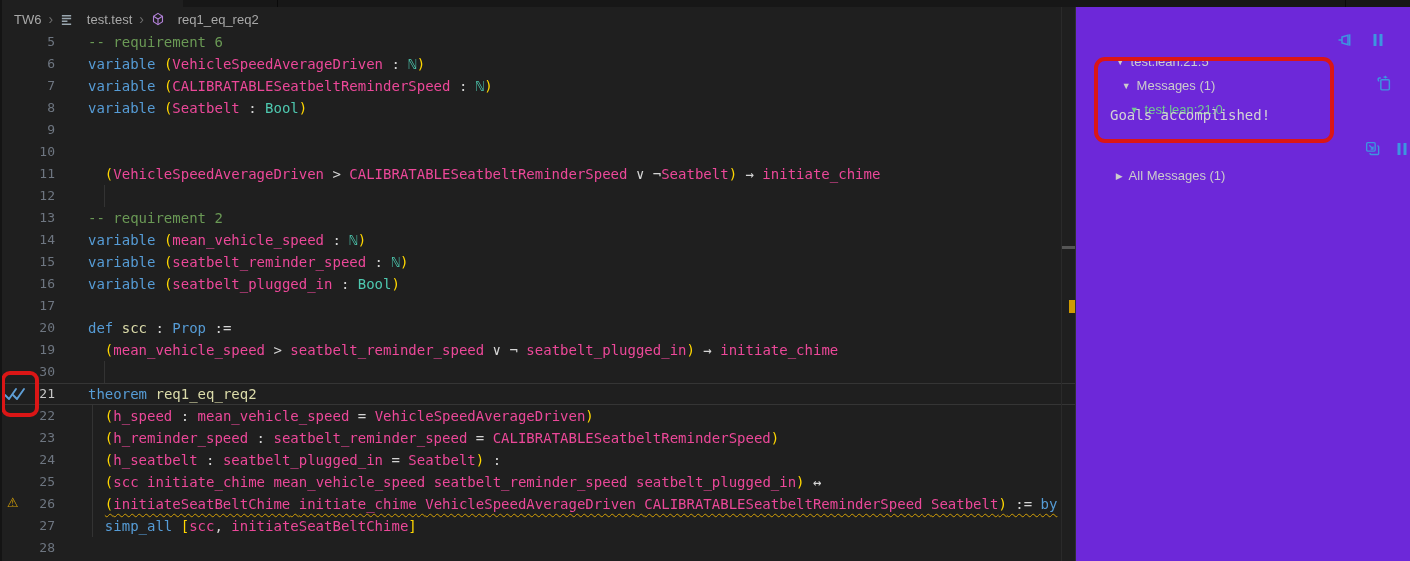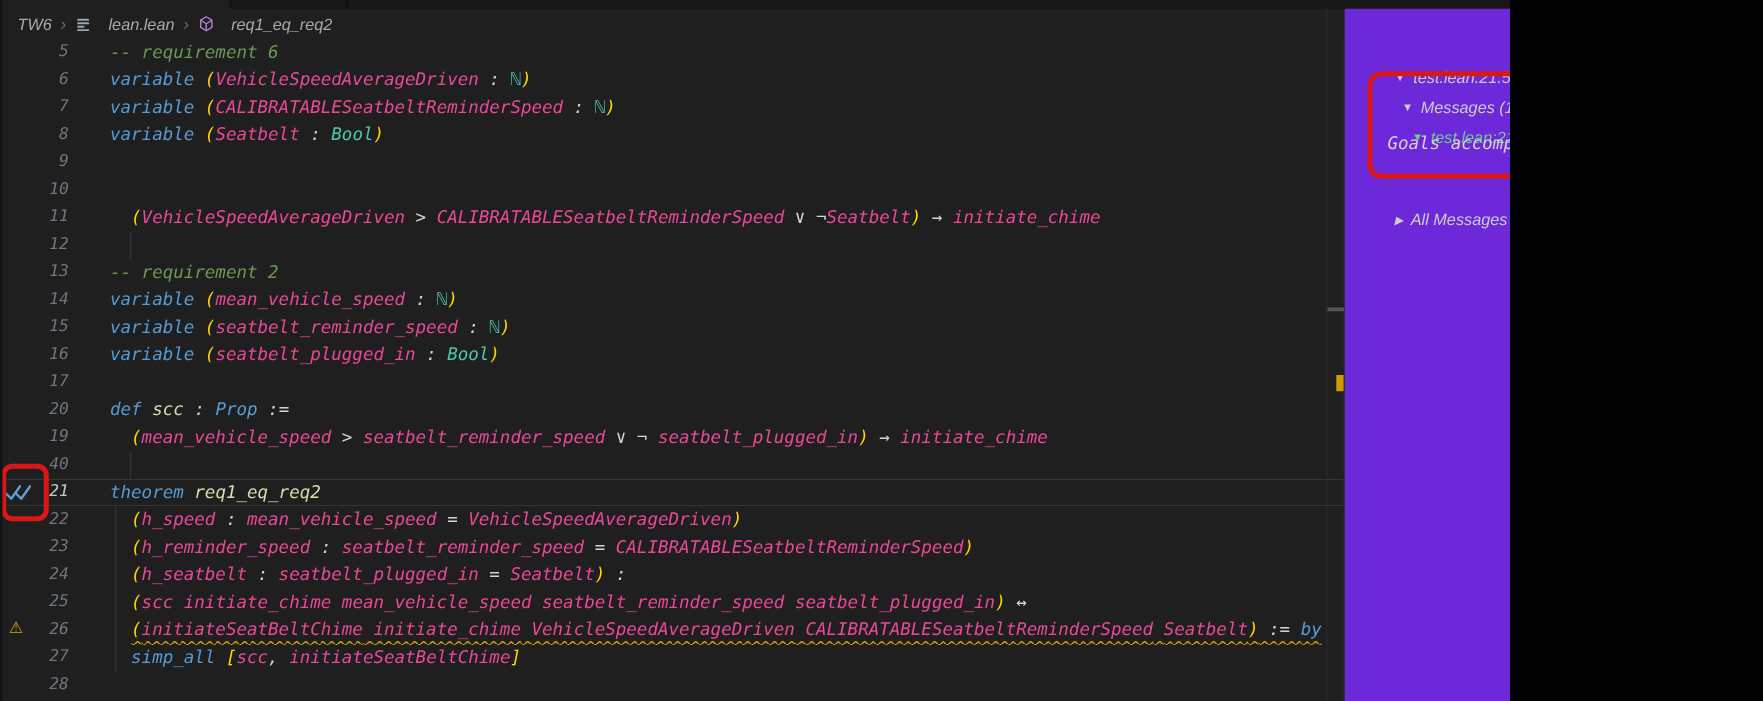--- a/index.html
+++ b/index.html
@@ -1,18 +1,18 @@
 <!DOCTYPE html>
 <html><head>
 <meta charset="utf-8">
 <style>
   html,body{margin:0;padding:0;background:#000;}
   .screen{
-    position:relative;width:1208px;height:561px;overflow:hidden;
-    background:#1f1f1f;font-family:"Liberation Sans",sans-serif;font-style:italic;
+    position:relative;width:1410px;height:561px;overflow:hidden;
+    background:#1f1f1f;font-family:"Liberation Sans",sans-serif;
   }
   
   .top-strip{position:absolute;left:0;top:0;width:1410px;height:7px;background:#171717;}
   .top-strip .seg-divider{position:absolute;top:0;bottom:0;width:1px;background:#0a0a0a;}
   .top-strip .active-tab-seg{position:absolute;left:0;top:0;bottom:0;width:183px;background:#1f1f1f;}
 
   
   .breadcrumb{
     position:absolute;left:0;top:7px;width:1075px;height:24px;background:#1f1f1f;
     display:flex;align-items:center;padding-left:14px;box-sizing:border-box;
@@ -91,21 +91,21 @@
   </div>
 
   <div class="breadcrumb">
     <span class="crumb">TW6</span>
     <span class="sep">›</span>
     <span class="bc-icon">
       <svg width="13" height="13" viewBox="0 0 14 14" fill="none" stroke="#9aa7b0" stroke-width="1.6">
         <path d="M2 3 H12 M2 6 H12 M2 9 H8 M2 12 H12"></path>
       </svg>
     </span>
-    <span class="crumb">lean.lean</span>
+    <span class="crumb">test.test</span>
     <span class="sep">›</span>
     <span class="bc-icon">
       <svg width="14" height="14" viewBox="0 0 14 15" fill="none" stroke="#b180d7" stroke-width="1.2">
         <path d="M7 1.5 L11.8 4.5 V10.5 L7 13.5 L2.2 10.5 V4.5 Z"></path>
         <path d="M2.2 4.5 L7 7.5 L11.8 4.5 M7 7.5 V13.5"></path>
       </svg>
     </span>
     <span class="crumb">req1_eq_req2</span>
   </div>
 
@@ -119,21 +119,21 @@
         <div class="code-row"><div class="gutter-cell">10</div></div>
         <div class="code-row"><div class="gutter-cell">11</div><div class="code-text"><span>  </span><span><span class="seg-pn">(</span><span class="seg-id">VehicleSpeedAverageDriven</span><span class="seg-op"> &gt; </span><span class="seg-id">CALIBRATABLESeatbeltReminderSpeed</span><span class="seg-op"> ∨ ¬</span><span class="seg-id">Seatbelt</span><span class="seg-pn">)</span><span class="seg-op"> → </span><span class="seg-id">initiate_chime</span></span></div></div>
         <div class="code-row"><div class="gutter-cell">12</div><div class="indent-guide" style="left: 104px;"></div><div class="code-text"><span></span></div></div>
         <div class="code-row"><div class="gutter-cell">13</div><div class="code-text"><span><span class="seg-cm">-- requirement 2</span></span></div></div>
         <div class="code-row"><div class="gutter-cell">14</div><div class="code-text"><span><span class="seg-kw">variable</span><span class="seg-op"> </span><span class="seg-pn">(</span><span class="seg-id">mean_vehicle_speed</span><span class="seg-op"> : </span><span class="seg-ty">ℕ</span><span class="seg-pn">)</span></span></div></div>
         <div class="code-row"><div class="gutter-cell">15</div><div class="code-text"><span><span class="seg-kw">variable</span><span class="seg-op"> </span><span class="seg-pn">(</span><span class="seg-id">seatbelt_reminder_speed</span><span class="seg-op"> : </span><span class="seg-ty">ℕ</span><span class="seg-pn">)</span></span></div></div>
         <div class="code-row"><div class="gutter-cell">16</div><div class="code-text"><span><span class="seg-kw">variable</span><span class="seg-op"> </span><span class="seg-pn">(</span><span class="seg-id">seatbelt_plugged_in</span><span class="seg-op"> : </span><span class="seg-ty">Bool</span><span class="seg-pn">)</span></span></div></div>
         <div class="code-row"><div class="gutter-cell">17</div><div class="code-text"><span></span></div></div>
         <div class="code-row"><div class="gutter-cell">20</div><div class="code-text"><span><span class="seg-kw">def</span><span class="seg-op"> </span><span class="seg-fn">scc</span><span class="seg-op"> : </span><span class="seg-kw">Prop</span><span class="seg-op"> :=</span></span></div></div>
         <div class="code-row"><div class="gutter-cell">19</div><div class="code-text"><span>  </span><span><span class="seg-pn">(</span><span class="seg-id">mean_vehicle_speed</span><span class="seg-op"> &gt; </span><span class="seg-id">seatbelt_reminder_speed</span><span class="seg-op"> ∨ ¬ </span><span class="seg-id">seatbelt_plugged_in</span><span class="seg-pn">)</span><span class="seg-op"> → </span><span class="seg-id">initiate_chime</span></span></div></div>
-        <div class="code-row"><div class="gutter-cell">40</div><div class="indent-guide" style="left: 104px;"></div><div class="code-text"><span></span></div></div>
+        <div class="code-row"><div class="gutter-cell">30</div><div class="indent-guide" style="left: 104px;"></div><div class="code-text"><span></span></div></div>
         <div class="code-row active"><div class="gutter-cell">21<span class="gutter-icon"><svg width="24" height="16" viewBox="0 0 24 16" fill="none" stroke="#5f9fd6" stroke-width="1.9" stroke-linecap="round" stroke-linejoin="round">
                 <path d="M2 9 L6 13 L13 3"></path>
                 <path d="M10 9 L14 13 L21 3"></path>
               </svg></span></div><div class="code-text"><span><span class="seg-kw">theorem</span><span class="seg-op"> </span><span class="seg-fn">req1_eq_req2</span></span></div></div>
         <div class="code-row"><div class="gutter-cell">22</div><div class="indent-guide" style="left: 92px;"></div><div class="code-text"><span>  </span><span><span class="seg-pn">(</span><span class="seg-id">h_speed</span><span class="seg-op"> : </span><span class="seg-id">mean_vehicle_speed</span><span class="seg-op"> = </span><span class="seg-id">VehicleSpeedAverageDriven</span><span class="seg-pn">)</span></span></div></div>
         <div class="code-row"><div class="gutter-cell">23</div><div class="indent-guide" style="left: 92px;"></div><div class="code-text"><span>  </span><span><span class="seg-pn">(</span><span class="seg-id">h_reminder_speed</span><span class="seg-op"> : </span><span class="seg-id">seatbelt_reminder_speed</span><span class="seg-op"> = </span><span class="seg-id">CALIBRATABLESeatbeltReminderSpeed</span><span class="seg-pn">)</span></span></div></div>
         <div class="code-row"><div class="gutter-cell">24</div><div class="indent-guide" style="left: 92px;"></div><div class="code-text"><span>  </span><span><span class="seg-pn">(</span><span class="seg-id">h_seatbelt</span><span class="seg-op"> : </span><span class="seg-id">seatbelt_plugged_in</span><span class="seg-op"> = </span><span class="seg-id">Seatbelt</span><span class="seg-pn">)</span><span class="seg-op"> :</span></span></div></div>
         <div class="code-row"><div class="gutter-cell">25</div><div class="indent-guide" style="left: 92px;"></div><div class="code-text"><span>  </span><span><span class="seg-pn">(</span><span class="seg-id">scc</span><span class="seg-op"> </span><span class="seg-id">initiate_chime</span><span class="seg-op"> </span><span class="seg-id">mean_vehicle_speed</span><span class="seg-op"> </span><span class="seg-id">seatbelt_reminder_speed</span><span class="seg-op"> </span><span class="seg-id">seatbelt_plugged_in</span><span class="seg-pn">)</span><span class="seg-op"> ↔</span></span></div></div>
         <div class="code-row"><div class="gutter-cell">26<span class="gutter-icon warn">⚠</span></div><div class="indent-guide" style="left: 92px;"></div><div class="code-text"><span>  </span><span class="squiggle"><span class="seg-pn">(</span><span class="seg-id">initiateSeatBeltChime</span><span class="seg-op"> </span><span class="seg-id">initiate_chime</span><span class="seg-op"> </span><span class="seg-id">VehicleSpeedAverageDriven</span><span class="seg-op"> </span><span class="seg-id">CALIBRATABLESeatbeltReminderSpeed</span><span class="seg-op"> </span><span class="seg-id">Seatbelt</span><span class="seg-pn">)</span><span class="seg-op"> := </span><span class="seg-kw">by</span></span></div></div>
         <div class="code-row"><div class="gutter-cell">27</div><div class="indent-guide" style="left: 92px;"></div><div class="code-text"><span>  </span><span><span class="seg-kw">simp_all</span><span class="seg-op"> </span><span class="seg-pn">[</span><span class="seg-id">scc</span><span class="seg-op">, </span><span class="seg-id">initiateSeatBeltChime</span><span class="seg-pn">]</span></span></div></div>

